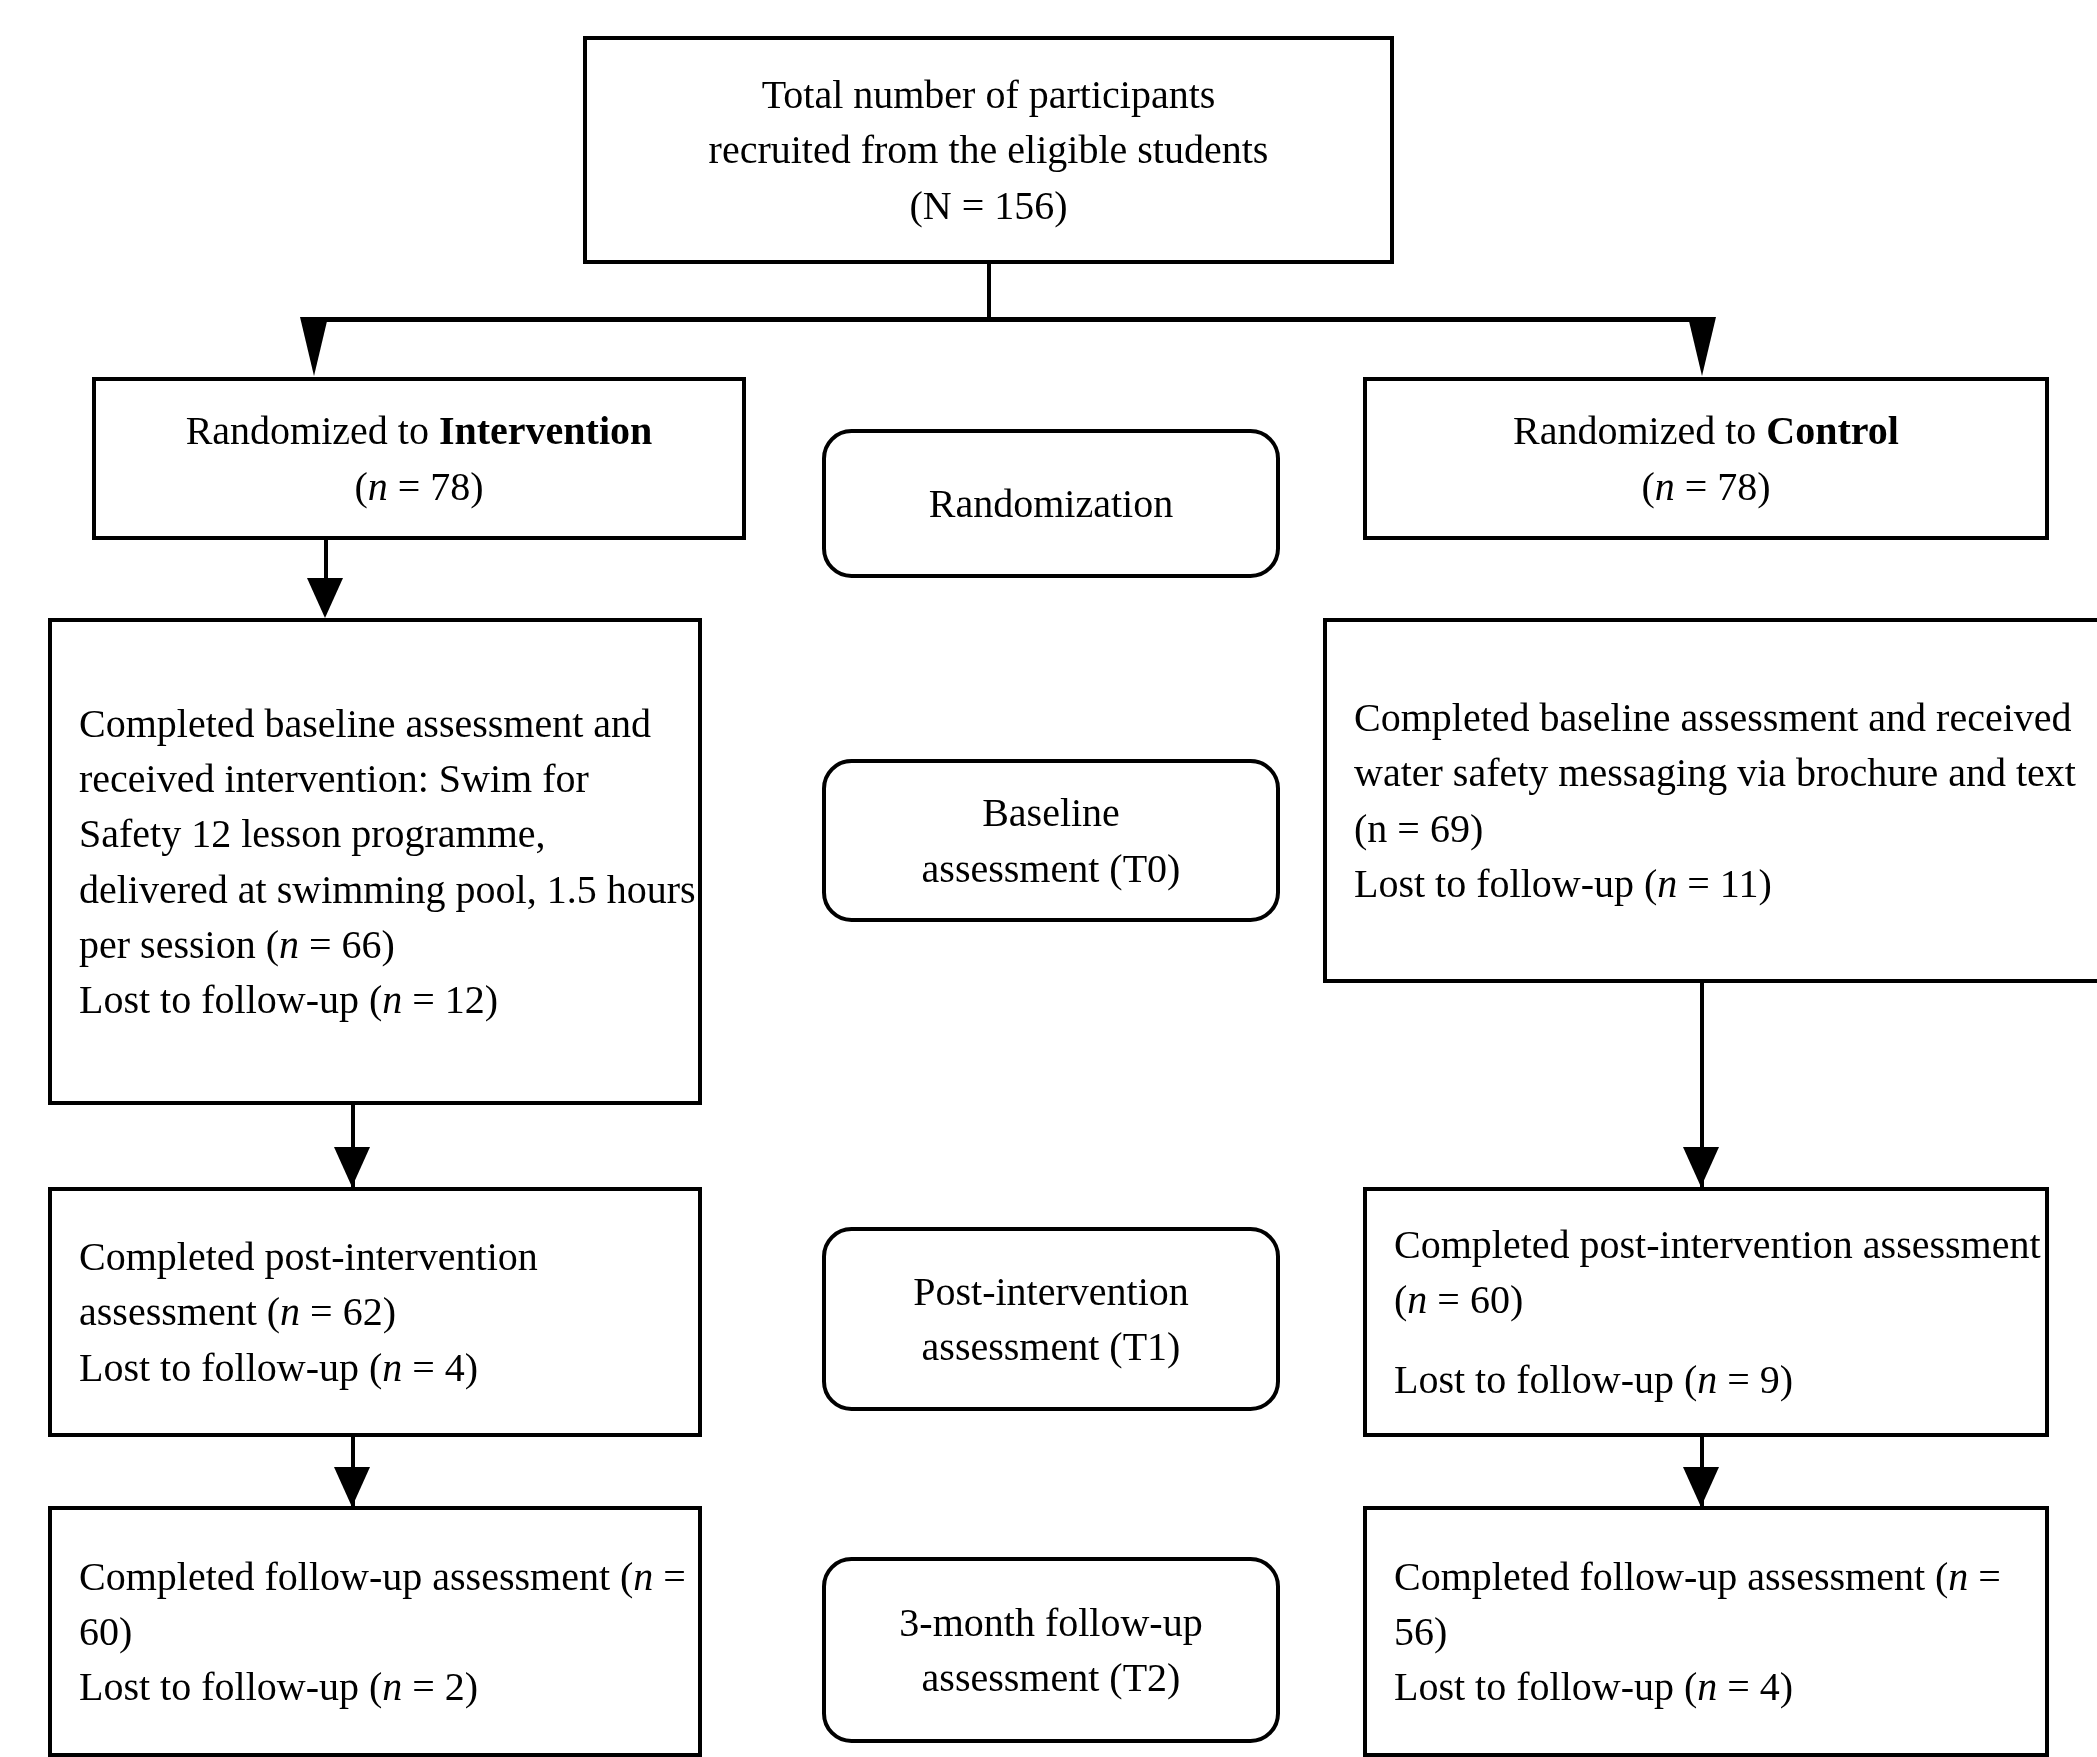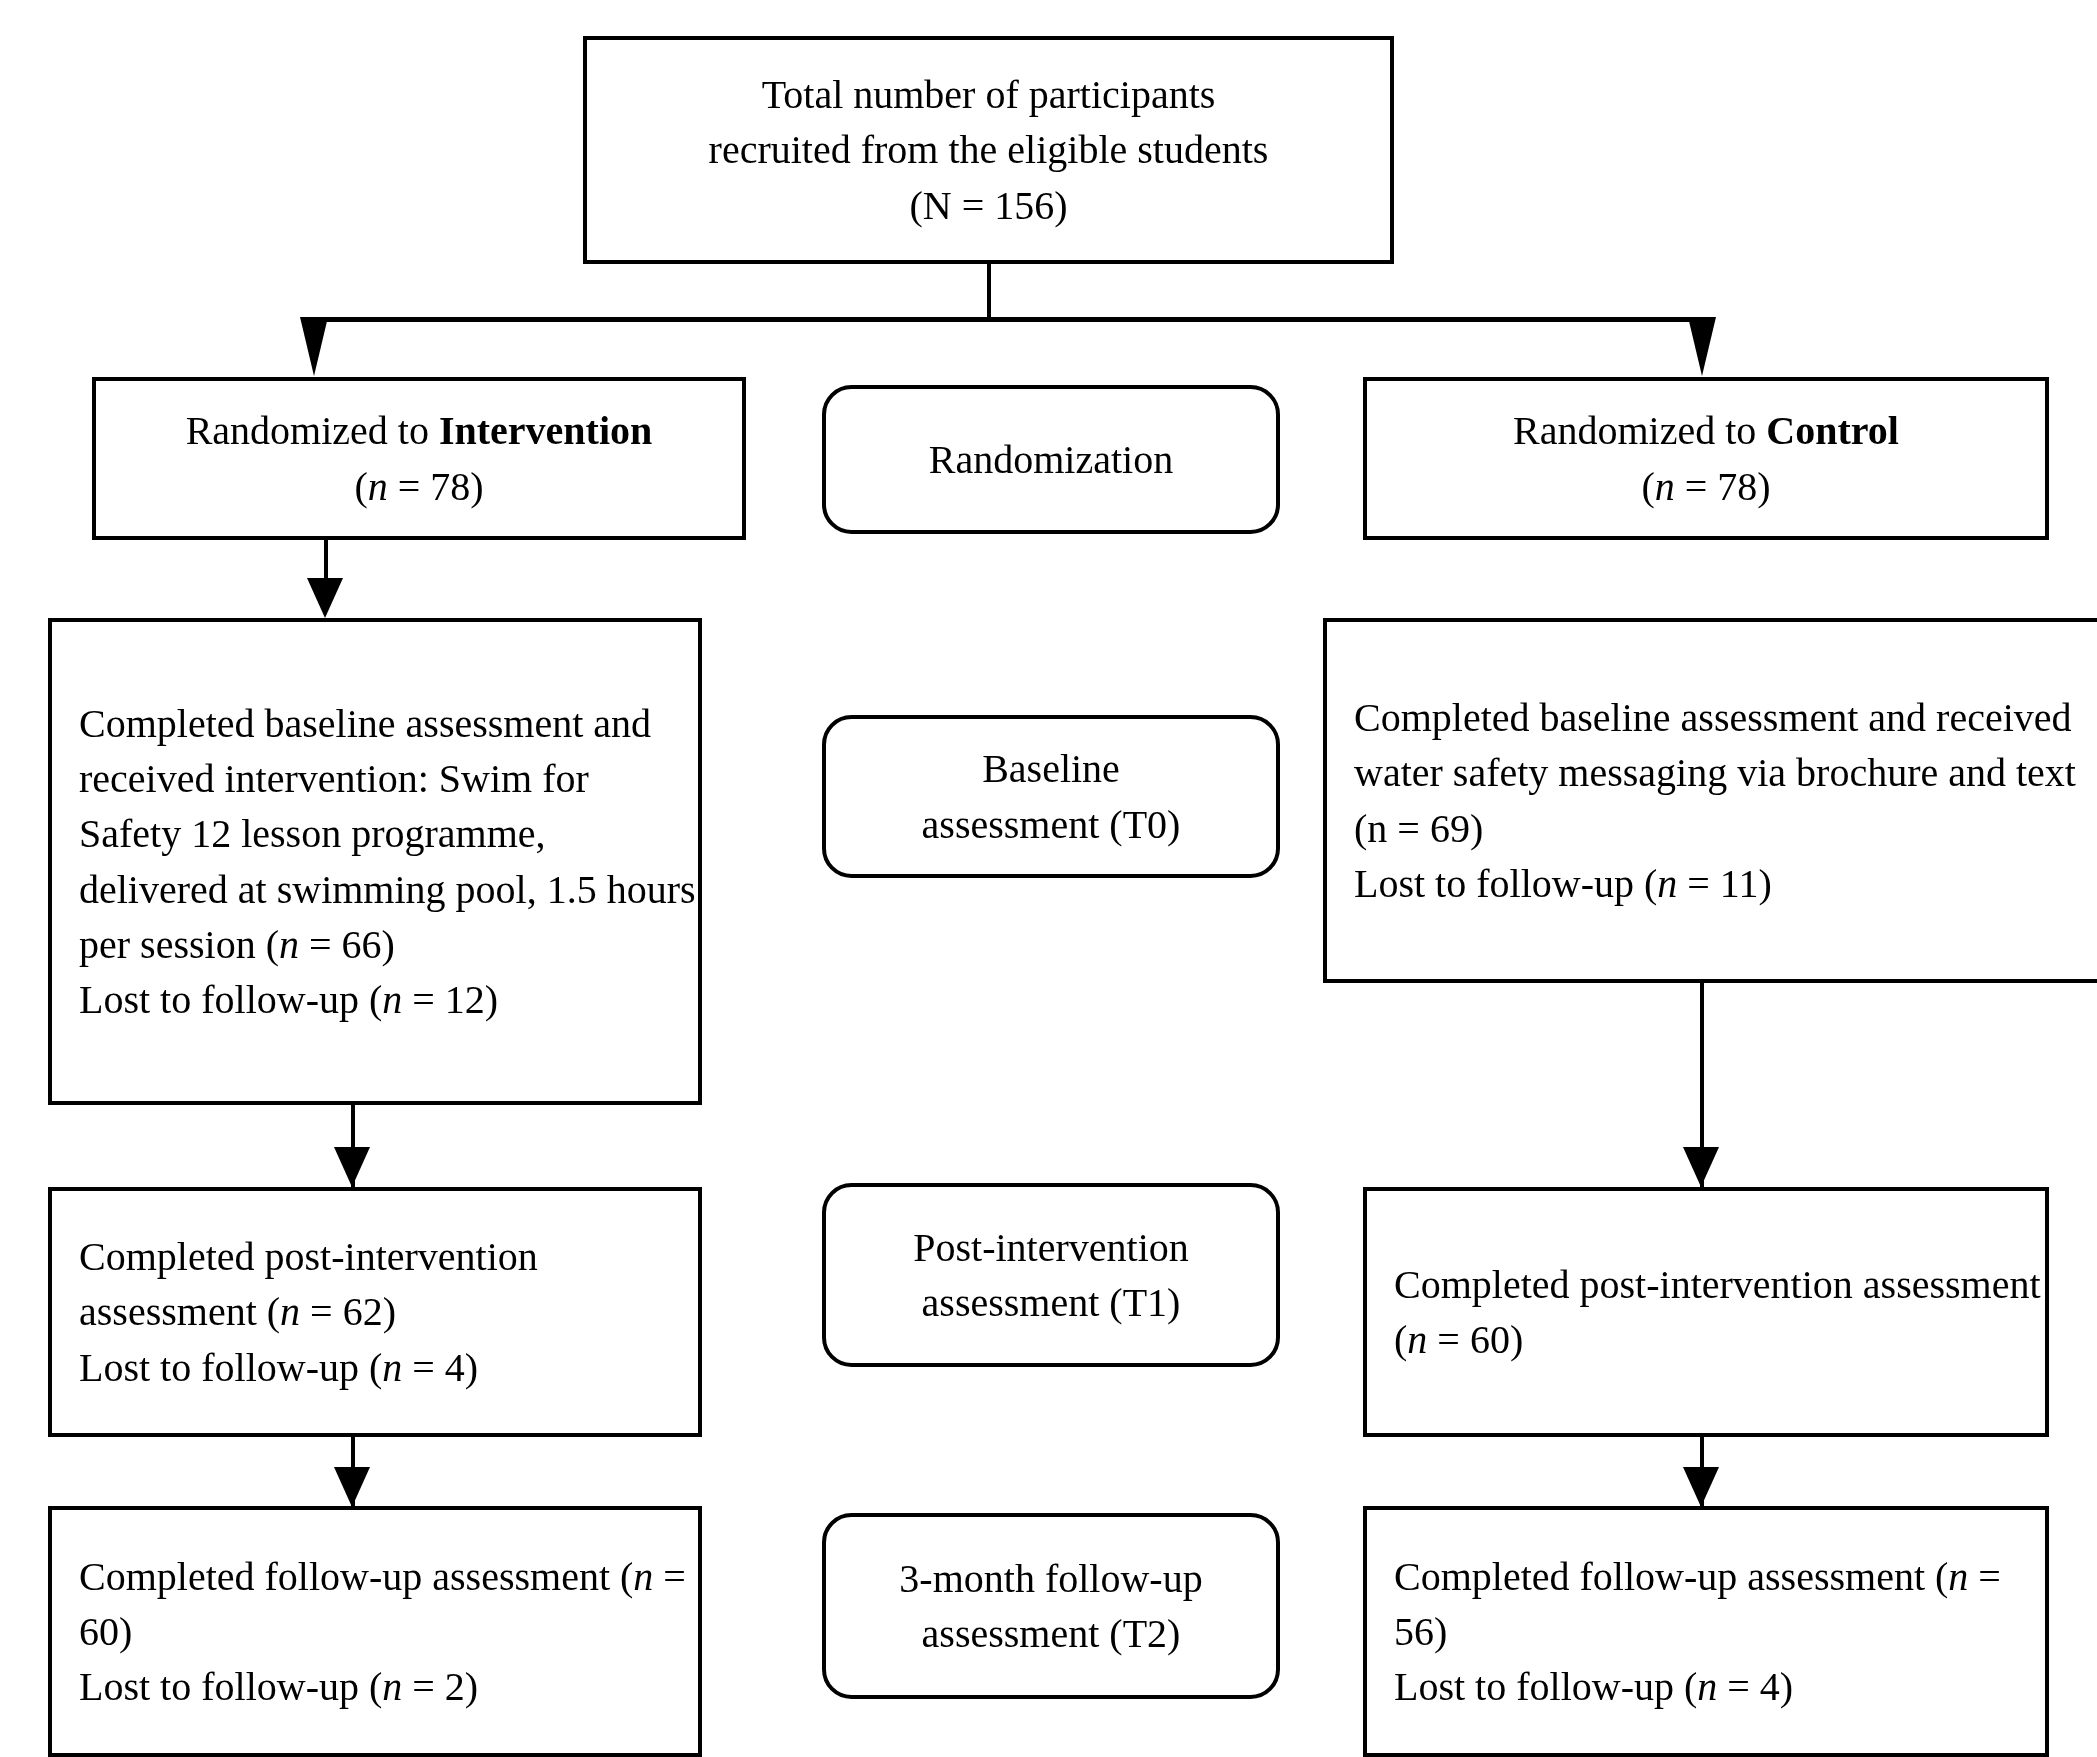--- a/index.html
+++ b/index.html
@@ -22,20 +22,21 @@
     position: absolute;
     box-sizing: border-box;
     background: #ffffff;
     border: 4.5px solid #000000;
     display: flex;
     flex-direction: column;
     justify-content: center;
   }
   .node.rounded {
     border-radius: 29.5px;
+    margin-top: 44px;
   }
   .node .line {
     display: block;
     white-space: nowrap;
     font-size: 40px;
     line-height: 1.38;
   }
   .node.center-align .line { text-align: center; padding: 0 27px; }
   .node.left-align  .line { text-align: left;  padding: 0 0 0 27px; white-space: normal; }
 
@@ -128,20 +129,21 @@
     <span class="line"><span>Lost to follow-up (</span><span class="it">n</span><span> = 4)</span></span>
   </div>
 
   <div class="node rounded center-align" style="left:822px; top:1183px; width:458px; height:184px;">
     <span class="line">Post-intervention</span>
     <span class="line">assessment (T1)</span>
   </div>
 
   <div class="node left-align" style="left:1363px; top:1187px; width:686px; height:250px;gap:24px;">
     <span class="line"><span>Completed post-intervention assessment (</span><span class="it">n</span><span> = 60)</span></span>
+    <span class="line"><span>Lost to follow-up (</span><span class="it">n</span><span> = 9)</span></span>
   </div>
 
   <div class="vline" style="left:351px; top:1437px; height:69px;"></div>
   <div class="arrowhead" style="left:334px; top:1467px;"></div>
 
   <div class="vline" style="left:1700px; top:1437px; height:69px;"></div>
   <div class="arrowhead" style="left:1683px; top:1467px;"></div>
 
   <div class="node left-align" style="left:48px; top:1506px; width:654px; height:251px;">
     <span class="line"><span>Completed follow-up assessment (</span><span class="it">n</span><span> = 60)</span></span>

